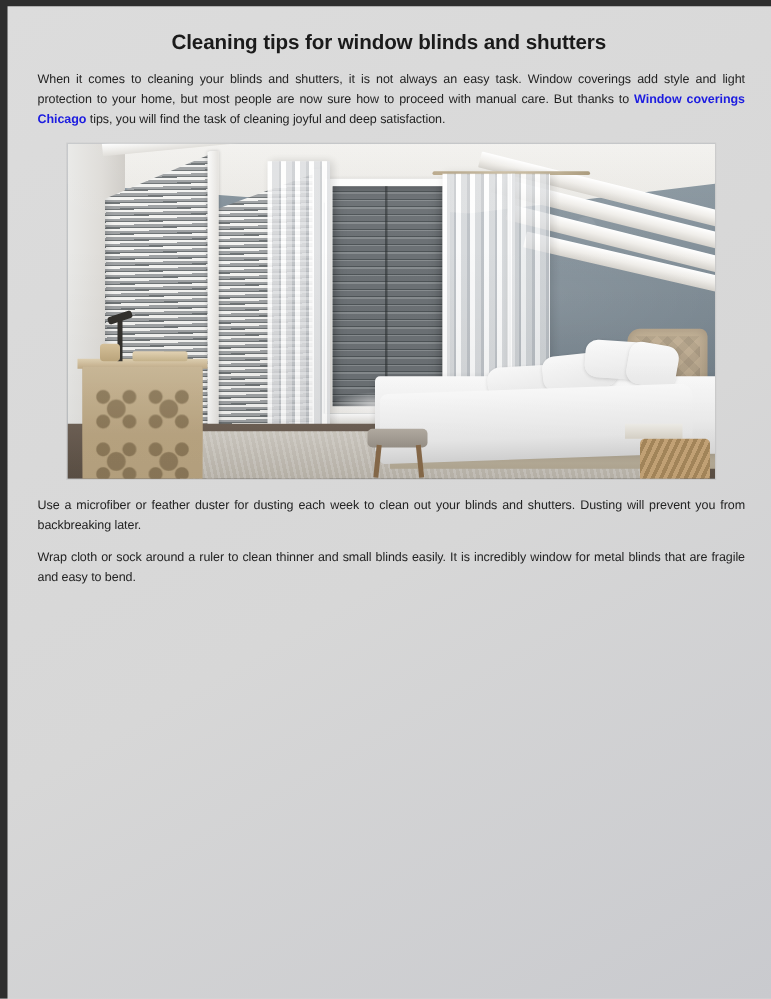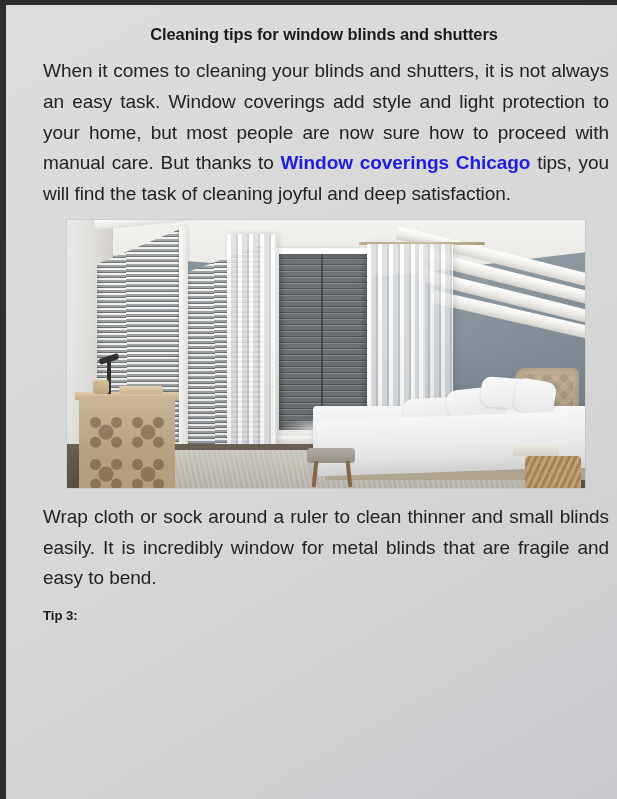--- a/index.html
+++ b/index.html
@@ -21,37 +21,37 @@
     height: 799px;
     box-sizing: border-box;
     background: linear-gradient(150deg, #dcdcdc 0%, #d7d7d7 55%, #c9cace 100%);
     border-top: 5px solid #2e2e2e;
     border-left: 6px solid #2e2e2e;
     overflow: hidden;
   }
 
   .content {
     position: absolute;
-    left: 37px;
+    left: 24px;
     top: 20px;
     width: 566px;
   }
 
   .doc-title {
     font-size: 16.5px;
     font-weight: bold;
     color: #1b1b1b;
     text-align: center;
     letter-spacing: -0.1px;
     margin: 0 0 12px 0;
     padding-right: 4px;
   }
 
   .para {
-    font-size: 19px;
+    font-size: 10px;
     line-height: 1.62;
     color: #232323;
     text-align: justify;
     margin: 0 0 10px 0;
     letter-spacing: -0.05px;
   }
 
   .link {
     color: #1c1ce0;
     font-weight: bold;
@@ -449,19 +449,19 @@
 
         <div class="stool-seat"></div>
         <div class="stool-leg sl1"></div>
         <div class="stool-leg sl2"></div>
 
         <div class="photo-shade"></div>
       </div>
     </div>
 
 
+    <p class="para">Use a microfiber or feather duster for dusting each week to clean out your blinds and shutters. Dusting will prevent you from backbreaking later.</p>
 
     <p class="para">Wrap cloth or sock around a ruler to clean thinner and small blinds easily. It is incredibly window for metal blinds that are fragile and easy to bend.</p>
 
-    <h2 class="tip-head">Tip 3:</h2>
 
   </div>
 </div>
 
 </body></html>

